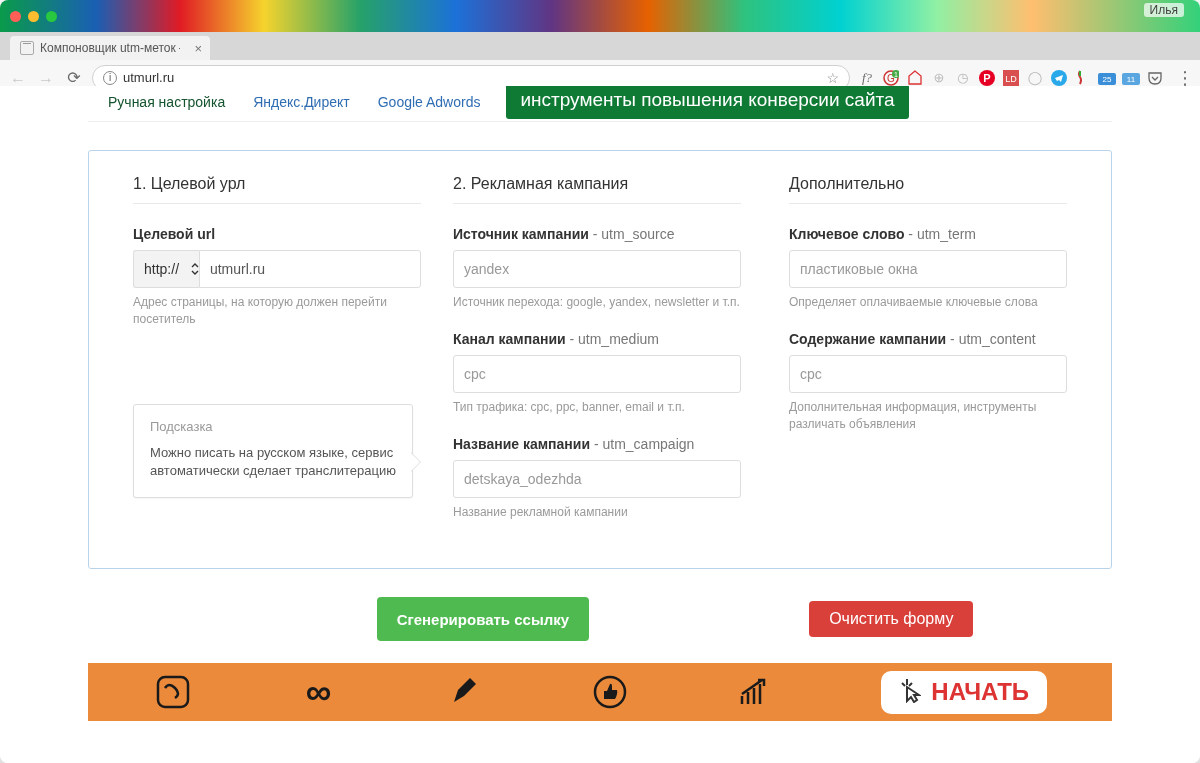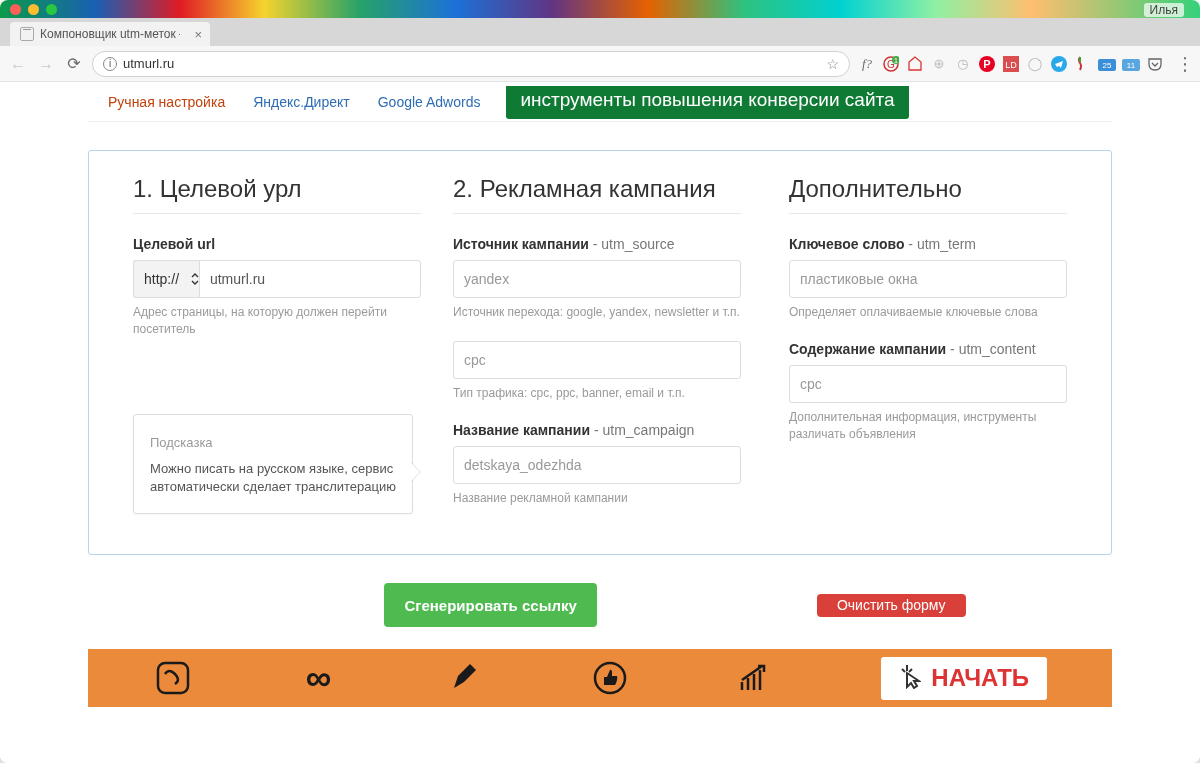--- a/index.html
+++ b/index.html
@@ -5,21 +5,21 @@
 * { box-sizing: border-box; margin: 0; padding: 0; }
 body { font-family: -apple-system, BlinkMacSystemFont, "Segoe UI", Arial, sans-serif; background: #fff; }
 
 .window {
   width: 1200px; height: 763px; margin: 0 auto; position: relative;
   background: #fff; border-radius: 8px; overflow: hidden;
   box-shadow: 0 20px 60px rgba(0,0,0,0.3);
 }
 
 .titlebar {
-  height: 18px; background: linear-gradient(90deg,#0a9b4a 0%,#1a5fb4 8%,#e01b24 15%,#f6d32d 22%,#26a269 30%,#1c71d8 38%,#613583 46%,#e66100 54%,#2ec27e 62%,#00d1d1 70%,#8ff0a4 78%,#ffbe6f 86%,#33d17a 100%);
+  height: 32px; background: linear-gradient(90deg,#0a9b4a 0%,#1a5fb4 8%,#e01b24 15%,#f6d32d 22%,#26a269 30%,#1c71d8 38%,#613583 46%,#e66100 54%,#2ec27e 62%,#00d1d1 70%,#8ff0a4 78%,#ffbe6f 86%,#33d17a 100%);
   position: relative; display: flex; align-items: center;
 }
 .traffic { display:flex; gap:7px; padding-left:10px; }
 .tl-btn { width:11px; height:11px; border-radius:50%; }
 .tl-close{background:#ff5f57;} .tl-min{background:#febc2e;} .tl-max{background:#28c840;}
 
 .user-label { position:absolute; right:16px; top:3px; font-size:12px; color:#444; background:rgba(255,255,255,0.7); padding:0 6px; border-radius:3px;}
 
 .tabbar { height:28px; background:#d7d7d7; display:flex; align-items:flex-end; padding-left:10px; }
 .tab { height:24px; background:#f2f2f2; border-radius:4px 4px 0 0; padding:0 30px 0 10px; display:flex; align-items:center; font-size:12px; color:#555; position:relative; width:200px; }
@@ -37,61 +37,61 @@
 .star{ color:#888; font-size:14px;}
 .ext-icons{ display:flex; gap:6px; align-items:center; padding-right:4px;}
 .ext-ic{ width:18px; height:18px; display:flex; align-items:center; justify-content:center; font-size:13px; color:#6b6b6b;}
 .ext-ic svg{display:block;}
 .menu-dots{ font-size:18px; color:#666; width:16px; text-align:center;}
 
 .viewport{ position:absolute; top:86px; left:0; right:0; bottom:0; overflow:hidden; background:#fff;}
 .page{ width:1024px; margin:0 auto;}
 
 .mode-tabs{ display:flex; gap:0; margin-left:6px; margin-top:2px; align-items:flex-start;}
-.mode-tab{ padding:6px 14px 10px; font-size:14px; color:#c2410c; border-bottom:1px solid transparent;}
+.mode-tab{ padding:6px 14px 10px; font-size:14px; color:#14532d; border-bottom:1px solid transparent;}
 .mode-tab.link{ color:#2f6db3;}
 .cta-btn{ background:#0f7a34; color:#fff; font-size:19px; padding:7px 14px 8px; border-radius:3px; margin-left:12px; margin-top:-6px;}
 .mode-sep{ border-bottom:1px solid #eee; margin:0 0 28px 0;}
 
 .form-box{ border:1px solid #b9d4ea; border-radius:3px; padding:24px 28px 28px; display:flex; gap:0;}
 .col{ padding:0 16px;}
 .col1{ width:320px;}
 .col2{ width:320px;}
 .col3{ flex:1; padding-left:32px;}
 
-h2.sec{ font-size:24px; font-weight:400; color:#333; padding-bottom:10px; border-bottom:1px solid #e8e8e8; margin-bottom:22px;}
+h2.sec{ font-size:16px; font-weight:400; color:#333; padding-bottom:10px; border-bottom:1px solid #e8e8e8; margin-bottom:22px;}
 
 .fld{ margin-bottom:20px;}
 .fld-label{ font-size:14px; color:#333; margin-bottom:8px;}
 .fld-label .param{ color:#777; font-weight:400;}
 .fld-label b{ font-weight:700;}
 
 .input, .select{ width:100%; height:38px; border:1px solid #ddd; border-radius:3px; padding:0 10px; font-size:14px; color:#555; background:#fff;}
 .input::placeholder{color:#999;}
 .url-group{ display:flex;}
 .url-group .select-wrap{ width:84px; height:38px; border:1px solid #ddd; border-right:0; border-radius:3px 0 0 3px; background:#f3f3f3; display:flex; align-items:center; justify-content:space-between; padding:0 0 0 10px; font-size:14px; color:#333;}
 .url-group .select-wrap .chev{ font-size:18px; color:#333; line-height:0;}
 .url-group .input{ border-radius:0 3px 3px 0;}
 
 .hint{ font-size:12px; color:#9a9a9a; margin-top:6px; line-height:1.4;}
 
-.tooltip-box{ margin-top:76px; width:280px; border:1px solid #ddd; border-radius:3px; background:#fff; padding:20px 16px 16px; color:#555; font-size:13px; position:relative; box-shadow:0 1px 2px rgba(0,0,0,0.04);}
+.tooltip-box{ margin-top:76px; width:280px; border:1px solid #ddd; border-radius:3px; background:#fff; padding:14px 16px 16px; color:#555; font-size:13px; position:relative; box-shadow:0 1px 2px rgba(0,0,0,0.04);}
 .tooltip-box .tip-title{ color:#9a9a9a; margin-bottom:10px;}
 .tooltip-box .tip-body{ line-height:1.45;}
 .tooltip-box::after{ content:""; position:absolute; right:-8px; top:48px; width:0; height:0; border-top:9px solid transparent; border-bottom:9px solid transparent; border-left:9px solid #fff;}
 .tooltip-box::before{ content:""; position:absolute; right:-9px; top:47px; width:0; height:0; border-top:10px solid transparent; border-bottom:10px solid transparent; border-left:10px solid #ddd;}
 
 .actions{ display:flex; justify-content:center; gap:220px; margin-top:28px; align-items:center; padding-left:150px;}
 .btn{ height:44px; border-radius:4px; padding:0 20px; font-size:15px; display:flex; align-items:center; border:0; color:#fff; cursor:pointer; font-weight:600;}
 .btn-primary{ background:#4fba4f;}
-.btn-danger{ background:#d9403a; height:23px; font-size:14px; font-weight:400;}
+.btn-danger{ background:#d9403a; height:36px; font-size:16px; font-weight:400;}
 
 .banner{ margin-top:22px; height:58px; background:#eb8a3b; display:flex; align-items:center; justify-content:space-around; padding:0 12px;}
 .banner .b-ic{ width:40px; height:40px; display:flex; align-items:center; justify-content:center; color:#1a1a1a;}
-.banner .start-btn{ background:#fff; color:#d33; font-weight:800; font-size:24px; padding:6px 18px; border-radius:3px; display:flex; align-items:center; gap:10px;}
+.banner .start-btn{ background:#fff; color:#d33; font-weight:800; font-size:24px; padding:6px 18px; border-radius:10px; display:flex; align-items:center; gap:10px;}
 .banner .start-btn .cursor-ic{ color:#333; font-size:20px;}
 </style>
 </head>
 <body>
 
 <div class="window">
 
   <div class="titlebar">
     <div class="traffic">
       <div class="tl-btn tl-close"></div>
@@ -222,20 +222,21 @@
         <div class="col col2">
           <h2 class="sec">2. Рекламная кампания</h2>
 
           <div class="fld">
             <div class="fld-label"><b>Источник кампании</b><span class="param"> - utm_source</span></div>
             <input class="input" placeholder="yandex" style="">
             <div class="hint">Источник перехода: google, yandex, newsletter и т.п.</div>
           </div>
 
           <div class="fld">
+            <div class="fld-label"><b>Канал кампании</b><span class="param"> - utm_medium</span></div>
             <input class="input" placeholder="cpc" style="">
             <div class="hint">Тип трафика: cpc, ppc, banner, email и т.п.</div>
           </div>
 
           <div class="fld">
             <div class="fld-label"><b>Название кампании</b><span class="param"> - utm_campaign</span></div>
             <input class="input" placeholder="detskaya_odezhda" style="">
             <div class="hint">Название рекламной кампании</div>
           </div>
         </div>

